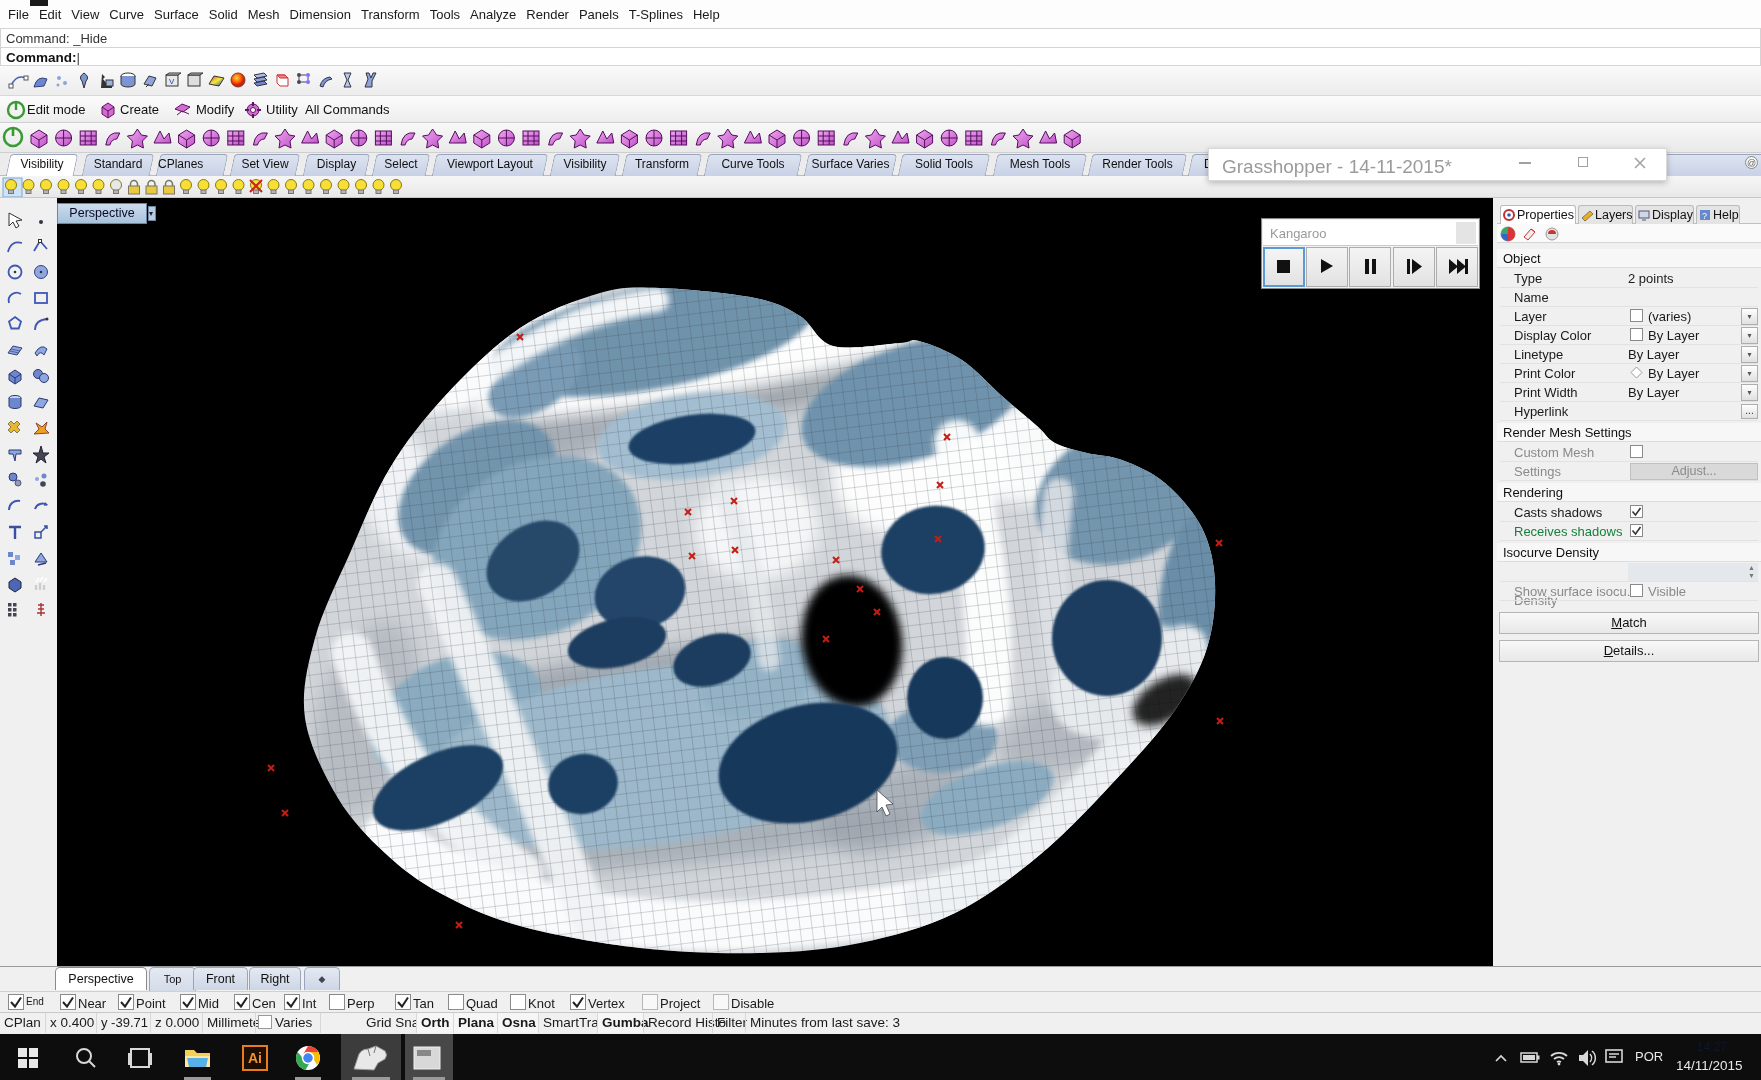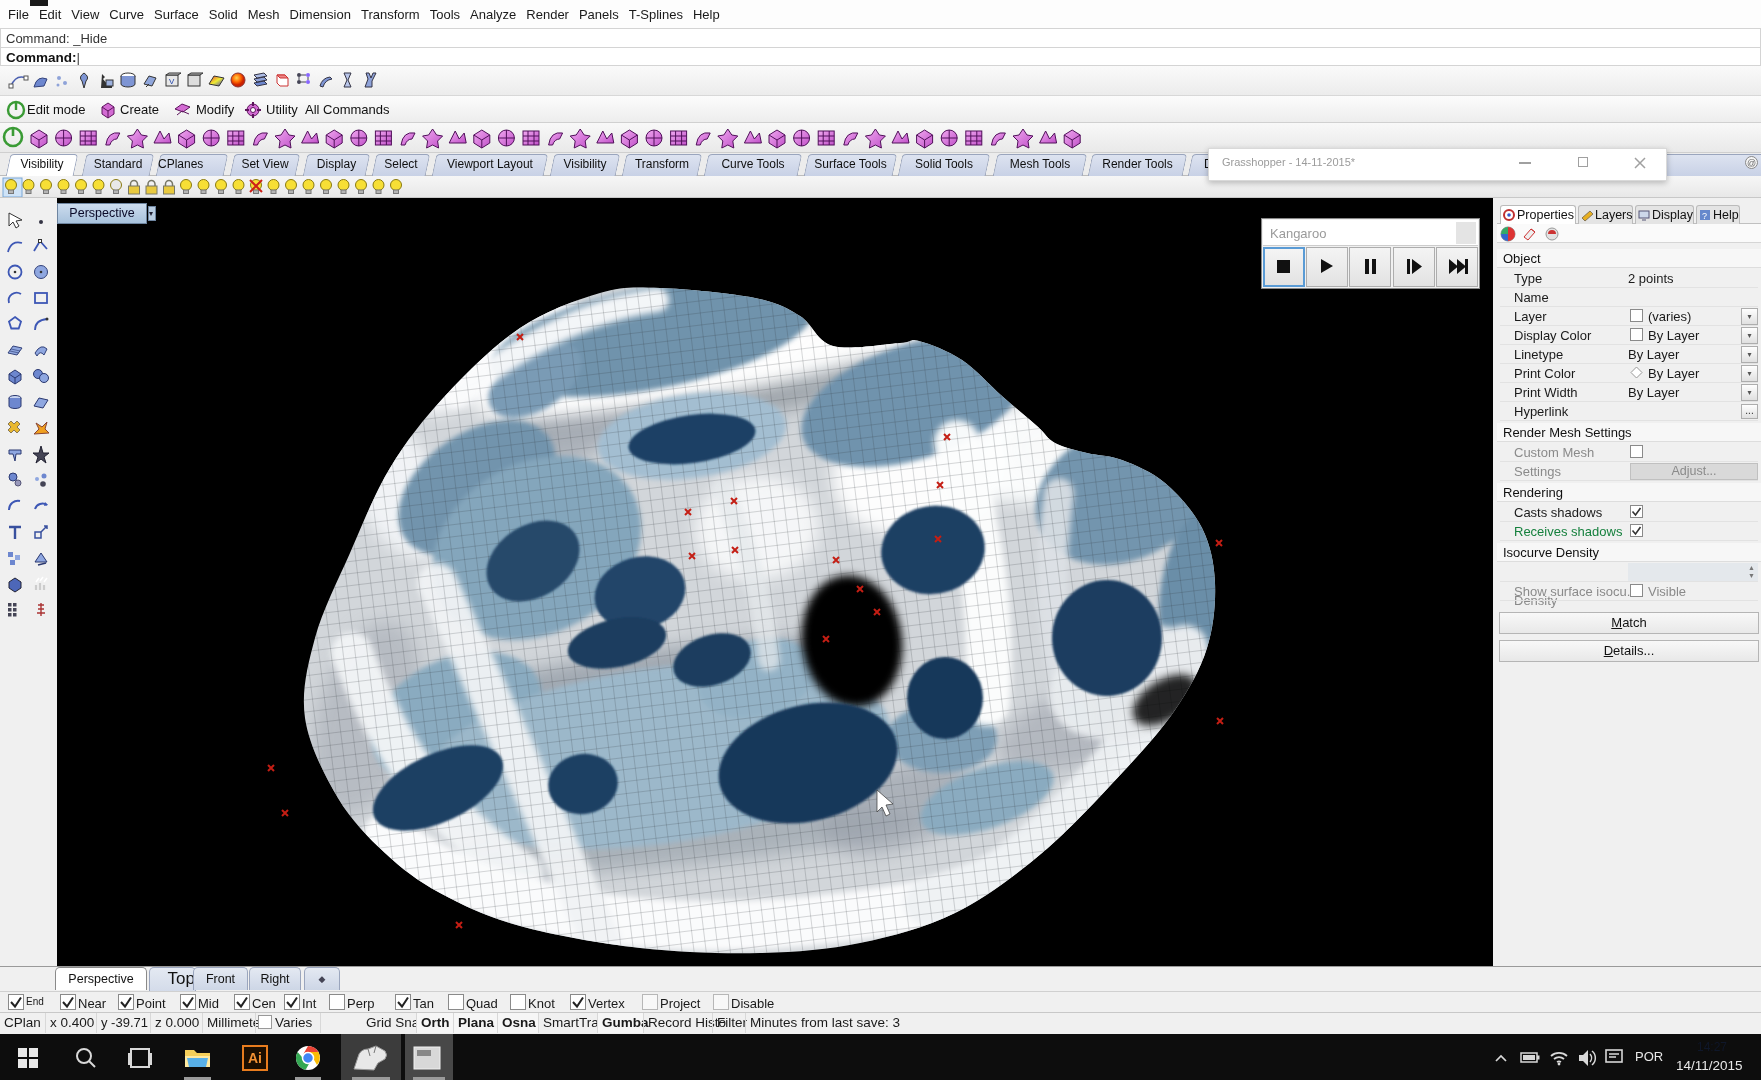--- a/index.html
+++ b/index.html
@@ -300,21 +300,21 @@
 <div class="abs" style="left:374px;top:157px;width:54px;text-align:center;font-size:12px;color:#101010">Select</div>
 <div class="abs" style="left:434px;top:154px;width:112px;height:22px;background:linear-gradient(#dde3f0,#c8d1e6);border:1px solid #9aa5bd;border-bottom:none;border-radius:4px 4px 0 0;transform:skewX(-12deg);"></div>
 <div class="abs" style="left:434px;top:157px;width:112px;text-align:center;font-size:12px;color:#101010">Viewport Layout</div>
 <div class="abs" style="left:552px;top:154px;width:66px;height:22px;background:linear-gradient(#dde3f0,#c8d1e6);border:1px solid #9aa5bd;border-bottom:none;border-radius:4px 4px 0 0;transform:skewX(-12deg);"></div>
 <div class="abs" style="left:552px;top:157px;width:66px;text-align:center;font-size:12px;color:#101010">Visibility</div>
 <div class="abs" style="left:624px;top:154px;width:76px;height:22px;background:linear-gradient(#dde3f0,#c8d1e6);border:1px solid #9aa5bd;border-bottom:none;border-radius:4px 4px 0 0;transform:skewX(-12deg);"></div>
 <div class="abs" style="left:624px;top:157px;width:76px;text-align:center;font-size:12px;color:#101010">Transform</div>
 <div class="abs" style="left:706px;top:154px;width:94px;height:22px;background:linear-gradient(#dde3f0,#c8d1e6);border:1px solid #9aa5bd;border-bottom:none;border-radius:4px 4px 0 0;transform:skewX(-12deg);"></div>
 <div class="abs" style="left:706px;top:157px;width:94px;text-align:center;font-size:12px;color:#101010">Curve Tools</div>
 <div class="abs" style="left:806px;top:154px;width:89px;height:22px;background:linear-gradient(#dde3f0,#c8d1e6);border:1px solid #9aa5bd;border-bottom:none;border-radius:4px 4px 0 0;transform:skewX(-12deg);"></div>
-<div class="abs" style="left:806px;top:157px;width:89px;text-align:center;font-size:12px;color:#101010">Surface Tools</div>
+<div class="abs" style="left:806px;top:157px;width:89px;text-align:center;font-size:12px;color:#101010">Surface Varies</div>
 <div class="abs" style="left:900px;top:154px;width:88px;height:22px;background:linear-gradient(#dde3f0,#c8d1e6);border:1px solid #9aa5bd;border-bottom:none;border-radius:4px 4px 0 0;transform:skewX(-12deg);"></div>
 <div class="abs" style="left:900px;top:157px;width:88px;text-align:center;font-size:12px;color:#101010">Solid Tools</div>
 <div class="abs" style="left:995px;top:154px;width:90px;height:22px;background:linear-gradient(#dde3f0,#c8d1e6);border:1px solid #9aa5bd;border-bottom:none;border-radius:4px 4px 0 0;transform:skewX(-12deg);"></div>
 <div class="abs" style="left:995px;top:157px;width:90px;text-align:center;font-size:12px;color:#101010">Mesh Tools</div>
 <div class="abs" style="left:1090px;top:154px;width:95px;height:22px;background:linear-gradient(#dde3f0,#c8d1e6);border:1px solid #9aa5bd;border-bottom:none;border-radius:4px 4px 0 0;transform:skewX(-12deg);"></div>
 <div class="abs" style="left:1090px;top:157px;width:95px;text-align:center;font-size:12px;color:#101010">Render Tools</div>
 <div class="abs" style="left:1190px;top:154px;width:70px;height:22px;background:linear-gradient(#dde3f0,#c8d1e6);border:1px solid #9aa5bd;border-bottom:none;border-radius:4px 4px 0 0;transform:skewX(-12deg);"></div>
 <div class="abs" style="left:1190px;top:157px;width:70px;text-align:center;font-size:12px;color:#101010">Drafting</div>
 <div class="abs" style="left:1667px;top:154px;width:94px;height:22px;background:linear-gradient(#dde3f0,#c8d1e6);border-top:1px solid #9aa5bd"></div>
 <div class="abs" style="left:1745px;top:156px;width:13px;height:13px;border:1px solid #888;border-radius:50%;color:#666;font-size:9px;text-align:center;line-height:12px;background:#f5f5f5">@</div>
@@ -785,29 +785,29 @@
 <div class="abs" style="left:1748px;top:564px;font-size:7px;color:#777;line-height:8px">▲<br>▼</div>
 <div class="abs" style="left:1500px;top:600px;width:258px;height:1px;background:#e2e2e2"></div>
 <div class="abs" style="left:1514px;top:584px;font-size:13px;color:#8a8a8a;white-space:nowrap">Show surface isocu...</div>
 <svg class="abs" style="left:1630px;top:584px" width="13" height="13" viewBox="0 0 13 13">
     <rect x="0.5" y="0.5" width="12" height="12" fill="#fff" stroke="#8a8a8a"></rect>
   </svg>
 <div class="abs" style="left:1648px;top:584px;font-size:13px;color:#8a8a8a">Visible</div>
 <div class="abs" style="left:1499px;top:612px;width:260px;height:22px;background:linear-gradient(#f8f8f8,#e8e8e8);border:1px solid #b5b5b5;font-size:13px;color:#111;text-align:center;line-height:20px"><span style="text-decoration:underline">M</span>atch</div>
 <div class="abs" style="left:1499px;top:640px;width:260px;height:22px;background:linear-gradient(#f8f8f8,#e8e8e8);border:1px solid #b5b5b5;font-size:13px;color:#111;text-align:center;line-height:20px"><span style="text-decoration:underline">D</span>etails...</div>
 <div class="abs" style="left:1208px;top:148px;width:459px;height:33px;background:#ffffff;border:1px solid #d9d9d9;box-shadow:0 2px 6px rgba(0,0,0,0.25)"></div>
-<div class="abs" style="left:1222px;top:156px;font-size:11px;color:#9b9b9b">Grasshopper - 14-11-2015*</div>
+<div class="abs" style="left:1222px;top:156px;font-size:19px;color:#9b9b9b">Grasshopper - 14-11-2015*</div>
 <div class="abs" style="left:1519px;top:162px;width:12px;height:1.5px;background:#a0a0a0"></div>
 <div class="abs" style="left:1578px;top:157px;width:10px;height:10px;border:1.5px solid #a0a0a0"></div>
 <svg class="abs" style="left:1634px;top:157px" width="12" height="12" viewBox="0 0 12 12">
     <path d="M1,1 L11,11 M11,1 L1,11" stroke="#a0a0a0" stroke-width="1.5"></path>
   </svg>
 <div class="abs" style="left:0;top:966px;width:1761px;height:25px;background:#f0f0f0;border-top:1px solid #9a9a9a"></div>
 <div class="abs" style="left:55px;top:967px;width:92px;height:23px;background:#ffffff;border:1px solid #8a8a8a;border-bottom:none;font-weight:normal;border-radius:5px 5px 0 0;font-size:12.5px;color:#111;text-align:center;line-height:22px">Perspective</div>
-<div class="abs" style="left:149px;top:967px;width:47px;height:33px;background:linear-gradient(#e4e9f2,#cdd6e6);border:1px solid #9aa5bd;border-bottom:none;border-radius:5px 5px 0 0;font-size:17px;color:#111;text-align:right;line-height:22px">Top</div>
+<div class="abs" style="left:149px;top:967px;width:47px;height:33px;background:linear-gradient(#e4e9f2,#cdd6e6);border:1px solid #9aa5bd;border-bottom:none;border-radius:5px 5px 0 0;font-size:11px;color:#111;text-align:center;line-height:22px">Top</div>
 <div class="abs" style="left:193px;top:967px;width:55px;height:23px;background:linear-gradient(#e4e9f2,#cdd6e6);border:1px solid #9aa5bd;border-bottom:none;border-radius:5px 5px 0 0;font-size:12.5px;color:#111;text-align:center;line-height:22px">Front</div>
 <div class="abs" style="left:249px;top:967px;width:52px;height:23px;background:linear-gradient(#e4e9f2,#cdd6e6);border:1px solid #9aa5bd;border-bottom:none;border-radius:5px 5px 0 0;font-size:12.5px;color:#111;text-align:center;line-height:22px">Right</div>
 <div class="abs" style="left:304px;top:967px;width:36px;height:23px;background:linear-gradient(#e4e9f2,#cdd6e6);border:1px solid #9aa5bd;border-bottom:none;border-radius:5px 5px 0 0;text-align:center;font-size:9px;color:#445;line-height:22px">◆</div>
 <div class="abs" style="left:0;top:991px;width:1761px;height:21px;background:#f0f0f0;border-top:1px solid #d0d0d0"></div>
 <svg class="abs" style="left:8px;top:994px;" width="16" height="16" viewBox="0 0 16 16">
     <rect x="0.5" y="0.5" width="15" height="15" fill="#fff" stroke="#8a8a8a"></rect>
     <path d="M3,8 l4,4.5 l6,-9" fill="none" stroke="#222" stroke-width="2"></path>
   </svg>
 <div class="abs" style="left:26px;top:996px;font-size:10px;color:#1a1a1a">End</div>
 <svg class="abs" style="left:60px;top:994px;" width="16" height="16" viewBox="0 0 16 16">

